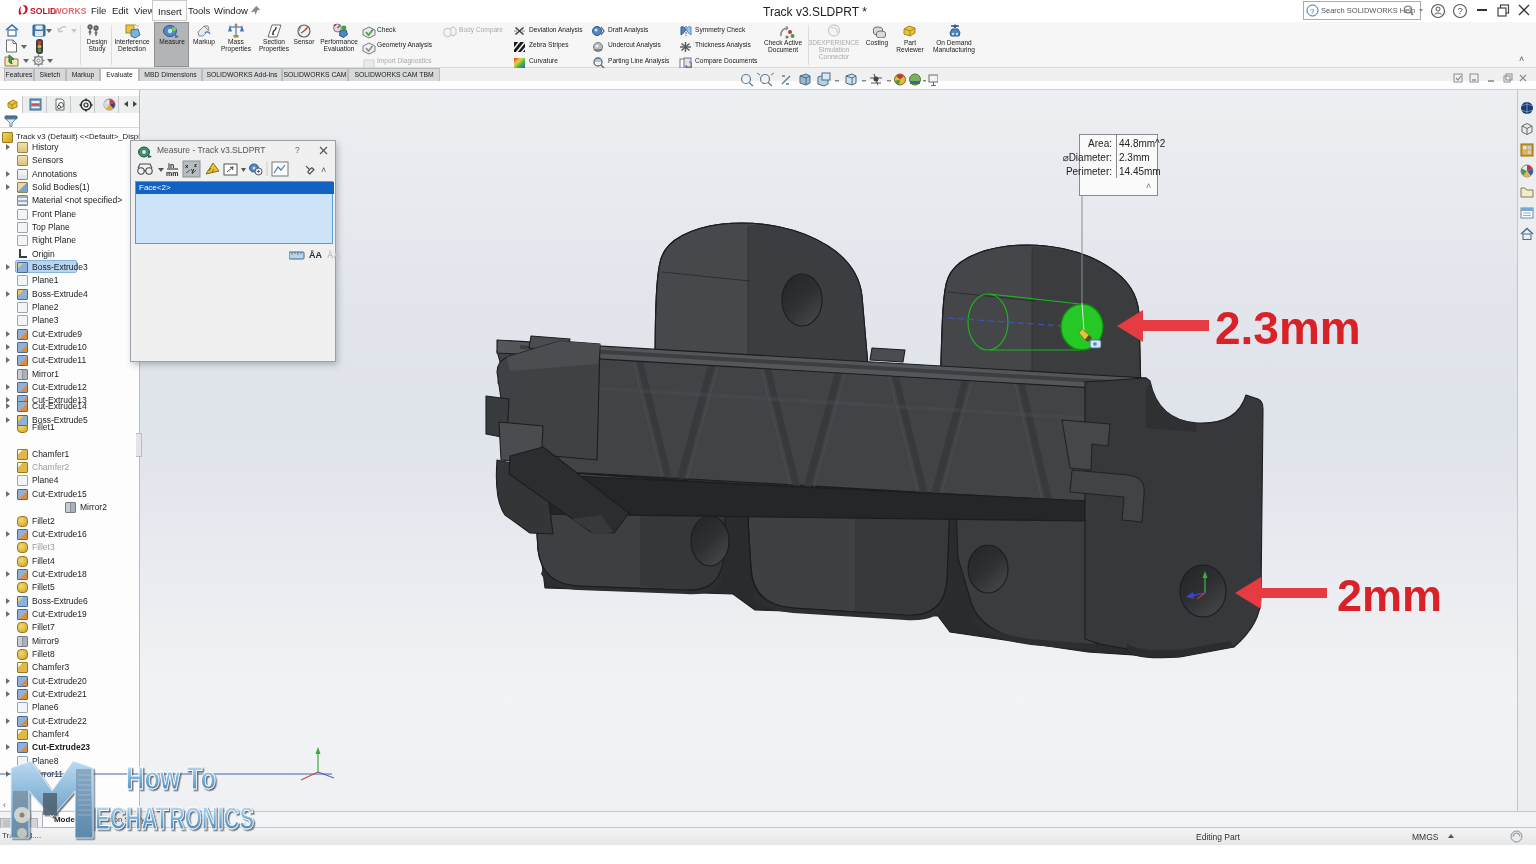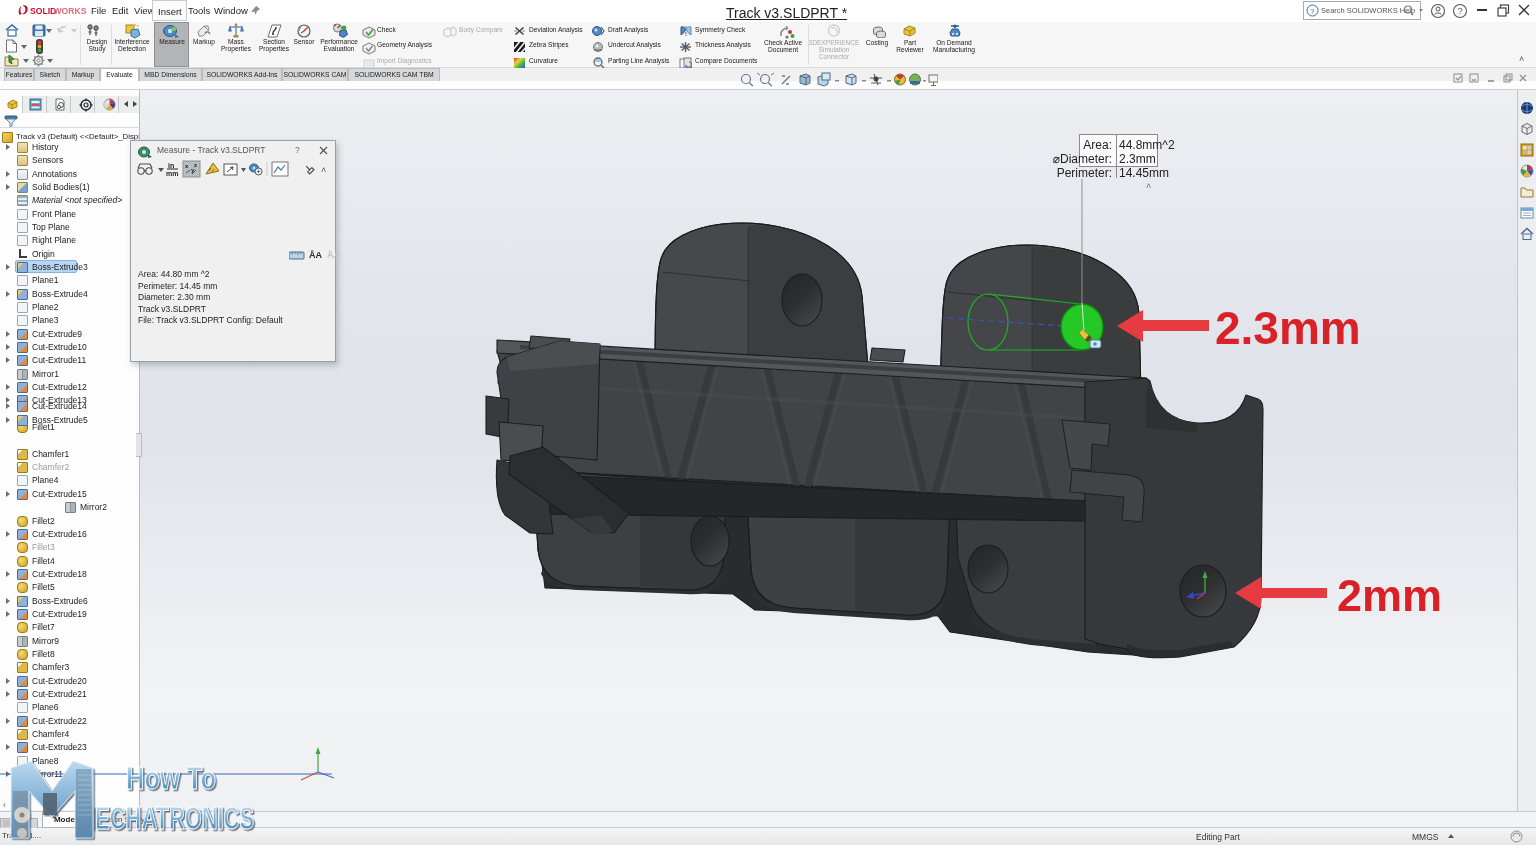--- a/index.html
+++ b/index.html
@@ -46,21 +46,21 @@
   .ic-cut { background:linear-gradient(135deg,#8fb1d8 60%,#e08a40 60%); border:1px solid #4a6a9a; }
   .ic-mirror { background:linear-gradient(90deg,#c8cdd2 45%,#8a9298 45% 55%, #aab2b8 55%); border:1px solid #777d84; }
   .ic-fillet { background:radial-gradient(circle at 35% 35%, #f4d96a, #cfa02a); border:1px solid #9a7a1e; border-radius:4px; }
   .ic-cham { background:linear-gradient(135deg,#f4f5f6 25%,#e0b84a 25%); border:1px solid #9a7a1e; }
   .ic-orig { border:none; border-left:2px solid #3a3c3e; border-bottom:2px solid #3a3c3e; width:8px; height:9px; border-radius:0; left:19px; }
 
   
   #mdialog { position:absolute; left:130px; top:140px; width:206px; height:222px; background:#f0f0f0; border:1px solid #9aa0a6; box-shadow:2px 3px 6px rgba(80,90,100,.35); font-size:8.5px; }
 
   
-  #mtip { position:absolute; left:1079px; top:134px; width:79px; height:33px; background:#fafafa; border:1px solid #8a8a8a; font-size:12px; color:#222; }
+  #mtip { position:absolute; left:1079px; top:134px; width:79px; height:62px; background:#fafafa; border:1px solid #8a8a8a; font-size:10px; color:#222; }
 
   
   #rpane { position:absolute; left:1517px; top:90px; width:19px; height:738px; background:#eceef0; border-left:1px solid #c4c7ca; }
   .rpi { position:absolute; left:2px; width:14px; height:14px; }
 
   
   #motion { position:absolute; left:0; top:811px; width:1536px; height:17px; background:#f2f3f4; border-top:1px solid #c6c8ca; border-bottom:1px solid #c6c8ca; }
 
   
   #statusbar { position:absolute; left:0; top:828px; width:1536px; height:17px; background:linear-gradient(180deg,#f4f4f5,#e6e7e8); font-size:8.5px; color:#333; }
@@ -84,21 +84,21 @@
     </svg>
     <span class="menu" style="left:91px;">File</span>
     <span class="menu" style="left:112px;">Edit</span>
     <span class="menu" style="left:134px;">View</span>
     <span class="menu abs" style="left:152px;top:0;height:21px;padding:5px 4px 0 5px;border:1px solid #c9cacb;background:#fbfbfb;">Insert</span>
     <span class="menu" style="left:188px;">Tools</span>
     <span class="menu" style="left:214px;">Window</span>
     <svg class="abs" style="left:250px;top:5px;" width="11" height="11" viewBox="0 0 12 12">
         <path d="M7,1 L11,5 L8,6 L6,11 L5,7 L1,8 L4,4 Z" fill="#8a8c8e"></path>
       </svg>
-    <span class="abs" style="left:726px;top:5px;font-size:14px;color:#222;text-decoration:underline;">Track v3.SLDPRT *</span>
+    <span class="abs" style="left:763px;top:5px;font-size:12px;color:#222;">Track v3.SLDPRT *</span>
     <span class="abs" style="left:1303px;top:1px;width:118px;height:19px;border:1px solid #a9abad;background:#fff;"></span>
     <svg class="abs" style="left:1306px;top:4px;" width="13" height="13" viewBox="0 0 13 13">
         <circle cx="6.5" cy="6.5" r="5.5" fill="none" stroke="#2a6fbd" stroke-width="1"></circle>
         <text x="4" y="9.5" font-size="8" fill="#2a6fbd" font-family="Liberation Sans">?</text>
       </svg>
     <span class="abs" style="left:1321px;top:6px;font-size:7.5px;color:#555;">Search SOLIDWORKS Help</span>
     <svg class="abs" style="left:1402px;top:4px;" width="26" height="13" viewBox="0 0 26 13">
         <circle cx="6" cy="5.5" r="3.5" fill="none" stroke="#777" stroke-width="1.2"></circle>
         <line x1="8.5" y1="8" x2="11" y2="11" stroke="#777" stroke-width="1.2"></line>
         <path d="M17,5 l4,0 -2,3 z" fill="#888"></path>
@@ -509,21 +509,21 @@
     <div class="tr" style="top:78px;">
         <span class="ar"></span>
         <i class="ic ic-ann"></i>
         <span class="tx">Annotations</span>
       </div>
     <div class="tr" style="top:91px;">
         <span class="ar"></span>
         <i class="ic ic-solid"></i>
         <span class="tx">Solid Bodies(1)</span>
       </div>
-    <div class="tr" style="top:104px;font-style:italic;">
+    <div class="tr" style="top:104px;">
         <i class="ic ic-mat"></i>
         <span class="tx">Material &lt;not specified&gt;</span>
       </div>
     <div class="tr" style="top:118px;">
         <i class="ic ic-plane"></i>
         <span class="tx">Front Plane</span>
       </div>
     <div class="tr" style="top:131px;">
         <i class="ic ic-plane"></i>
         <span class="tx">Top Plane</span>
@@ -691,21 +691,21 @@
       </div>
     <div class="tr" style="top:625px;">
         <span class="ar"></span>
         <i class="ic ic-cut"></i>
         <span class="tx">Cut-Extrude22</span>
       </div>
     <div class="tr" style="top:638px;">
         <i class="ic ic-cham"></i>
         <span class="tx">Chamfer4</span>
       </div>
-    <div class="tr" style="top:651px;">
+    <div class="tr" style="top:651px;font-weight:bold;">
         <span class="ar"></span>
         <i class="ic ic-cut"></i>
         <span class="tx">Cut-Extrude23</span>
       </div>
     <div class="tr" style="top:665px;">
         <i class="ic ic-plane"></i>
         <span class="tx">Plane8</span>
       </div>
     <div class="tr" style="top:678px;">
         <span class="ar"></span>
@@ -900,31 +900,31 @@
       <g transform="translate(136,2)">
           <rect x="0" y="0" width="16" height="14" fill="#fdfdfd" stroke="#777"></rect>
           <path d="M2,11 L6,5 L9,8 L13,3" fill="none" stroke="#4a7ab0" stroke-width="1.2"></path>
         </g>
     </svg>
     <svg class="abs" style="left:172px;top:22px;" width="12" height="12" viewBox="0 0 12 12">
         <path d="M2,6 L7,6 M7,3 L7,9 M7,3 L10,3 L10,9 L7,9" fill="none" stroke="#4a4c4e" stroke-width="1.2" transform="rotate(45 6 6)"></path>
       </svg>
     <span class="abs" style="left:190px;top:24px;color:#555;font-size:9px;">˄</span>
 
+    <div class="abs" style="left:4px;top:40px;width:198px;height:63px;background:#cde4f8;border:1px solid #5a9ad9;">
+      <div class="abs" style="left:0;top:0;width:198px;height:12px;background:#1262c4;color:#fff;font-size:8px;padding:1px 0 0 3px;">Face&lt;2&gt;</div>
+    </div>
 
     <svg class="abs" style="left:158px;top:109px;" width="16" height="10" viewBox="0 0 16 10">
         <rect x="0" y="2" width="15" height="7" rx="1" fill="#b8d4ea" stroke="#4a6a8a"></rect>
         <path d="M3,2 l0,3 M6,2 l0,2 M9,2 l0,3 M12,2 l0,2" stroke="#4a6a8a" stroke-width="0.8"></path>
       </svg>
     <span class="abs" style="left:178px;top:109px;font-size:9px;font-weight:bold;color:#2a2c2e;">ÅA</span>
     <span class="abs" style="left:196px;top:109px;font-size:9px;font-weight:bold;color:#c2c4c6;">ÅA</span>
 
-    <div class="abs" style="left:7px;top:128px;font-size:8.5px;color:#222;line-height:11.5px;">
-      Area: 44.80 mm ^2<br>Perimeter: 14.45 mm<br>Diameter: 2.30 mm<br>Track v3.SLDPRT<br>File: Track v3.SLDPRT Config: Default
-    </div>
   </div>
   <div id="rpane">
     <svg class="rpi" style="top:11px;" viewBox="0 0 14 14">
         <circle cx="7" cy="7" r="6" fill="#1a3a6a"></circle>
         <path d="M2,5 C5,3 9,3 12,5 M2,9 C5,11 9,11 12,9 M7,1 L7,13" stroke="#6a9ad0" stroke-width="1" fill="none"></path>
       </svg>
     <svg class="rpi" style="top:32px;" viewBox="0 0 14 14">
         <path d="M2,4 L7,1.5 L12,4 L12,10 L7,12.5 L2,10 Z" fill="#e8eaec" stroke="#6a6c6e"></path>
         <path d="M2,4 L7,6.5 L12,4 M7,6.5 L7,12.5" fill="none" stroke="#6a6c6e"></path>
       </svg>

